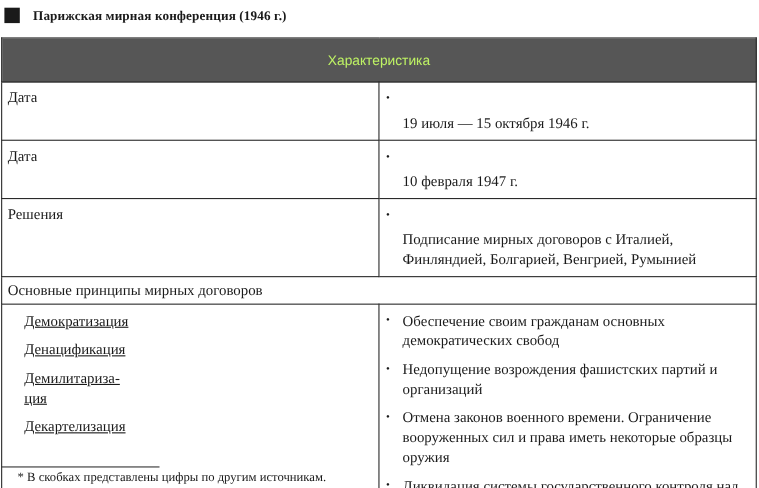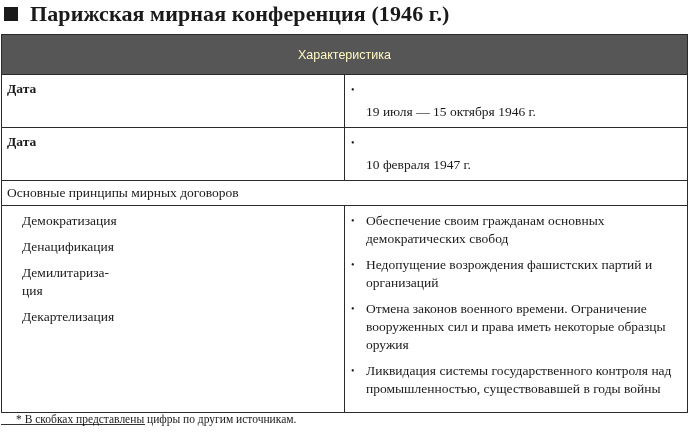--- a/index.html
+++ b/index.html
@@ -1,38 +1,38 @@
 <!DOCTYPE html>
 <html><head>
 <meta charset="utf-8">
 <style>
   html, body { margin: 0; padding: 0; background: #ffffff; }
   body { width: 690px; height: 444px; position: relative; overflow: hidden;
          font-family: "Liberation Serif", "DejaVu Serif", serif; color: #1a1a1a; }
   .title { position: absolute; left: 0; top: 2px; height: 24px; display: flex; align-items: center; }
   .title .sq { width: 14px; height: 14px; background: #1a1a1a; margin-left: 4px; margin-right: 12px; }
-  .title .txt { font-size: 22px; font-weight: bold; letter-spacing: 0.1px; }
+  .title .txt { font-size: 12px; font-weight: bold; letter-spacing: 0.1px; }
   table { position: absolute; left: 1px; top: 34px; width: 687px; border-collapse: collapse;
           font-size: 13.5px; table-layout: fixed; }
   td, th { border: 1px solid #2a2a2a; vertical-align: top; }
-  th.head { background: #565656; color: #fef9c3; font-family: "Liberation Sans", "DejaVu Sans", sans-serif;
+  th.head { background: #565656; color: #bef264; font-family: "Liberation Sans", "DejaVu Sans", sans-serif;
             font-weight: normal; font-size: 12.5px; height: 37px; vertical-align: middle; text-align: center;
             border: 1px solid #2a2a2a; }
-  td.lbl { width: 137px; padding: 6px 5px; font-weight: bold; }
+  td.lbl { width: 137px; padding: 6px 5px; }
   td.val { padding: 6px 8px 6px 6px; }
   .bullet { display: flex; }
   .bullet .dot { width: 15px; flex: none; font-size: 10px; line-height: 18px; }
   .bullet .t { line-height: 18px; margin-top: 22px; }
   td.span { padding: 4px 5px; }
   td.sublbl { padding: 6px 5px 6px 20px; border-top: 1px solid #2a2a2a; }
   .sub-list .item { display: flex; margin-bottom: 8px; }
-  .sub-lbls .lab { line-height: 18px; margin-bottom: 8px; }
+  .sub-lbls .lab { line-height: 18px; margin-bottom: 8px; text-decoration: underline; }
   .sub-lbls .lab.tall { height: 36px; }
   .footnote-rule { position: absolute; left: 1px; top: 424px; width: 144px; border-top: 1px solid #333; }
-  .footnote { position: absolute; left: 16px; top: 413px; font-size: 11.5px; }
+  .footnote { position: absolute; left: 16px; top: 428px; font-size: 11.5px; }
 </style>
 </head>
 <body>
 
 <div class="title">
   <div class="sq"></div>
   <div class="txt">Парижская мирная конференция (1946 г.)</div>
 </div>
 
 <table>
@@ -48,20 +48,29 @@
             <span class="t">19 июля — 15 октября 1946 г.</span>
           </div>
         </td>
   </tr>
   <tr>
     <td class="lbl">Дата</td>
     <td class="val">
           <div class="bullet">
             <span class="dot">•</span>
             <span class="t">10 февраля 1947 г.</span>
+          </div>
+        </td>
+  </tr>
+  <tr>
+    <td class="lbl">Решения</td>
+    <td class="val">
+          <div class="bullet">
+            <span class="dot">•</span>
+            <span class="t">Подписание мирных договоров с Италией, Финляндией, Болгарией, Венгрией, Румынией</span>
           </div>
         </td>
   </tr>
   <tr>
     <td class="span" colspan="2">Основные принципы мирных договоров</td>
   </tr>
   <tr>
     <td class="sublbl sub-lbls">
       <div class="lab">Демократизация</div>
       <div class="lab">Денацификация</div>

